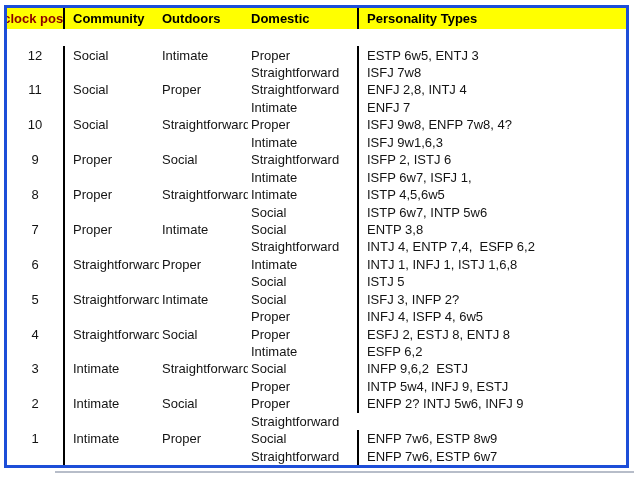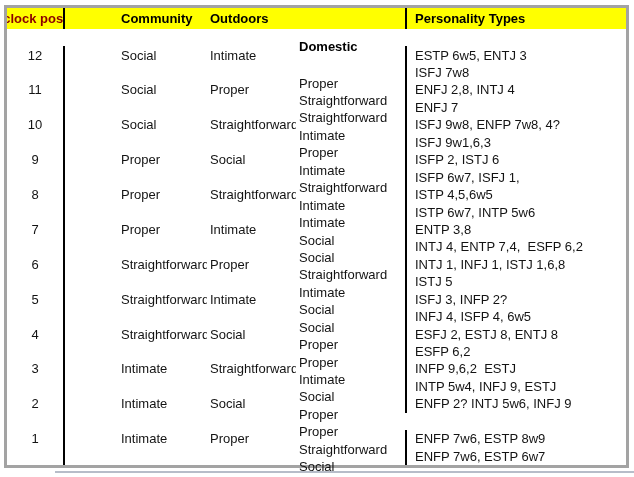--- a/index.html
+++ b/index.html
@@ -7,21 +7,21 @@
     width: 634px; height: 477px;
     background: #ffffff;
     font-family: "Liberation Sans", "DejaVu Sans", sans-serif;
     position: relative;
     overflow: hidden;
   }
   .sheet {
     position: absolute;
     left: 4px; top: 5px;
     width: 619px; height: 457px;
-    border: 3px solid #a3a3a3;
+    border: 3px solid #1d4ed8;
     background: #ffffff;
   }
   .hdr-row {
     display: flex;
     height: 21px;
     background: #FFFF00;
   }
   .row {
     display: flex;
     height: 17.44px;
@@ -31,23 +31,23 @@
     height: 100%;
     display: flex;
     align-items: center;
     white-space: pre;
     overflow: hidden;
     font-size: 13px;
     color: #131313;
     box-sizing: border-box;
   }
   .c-clock      { width: 58px; justify-content: center; border-right: 2px solid #000; }
-  .c-community  { width: 94px; padding-left: 8px; margin-left: 48px; }
+  .c-community  { width: 94px; padding-left: 8px; }
   .c-outdoors   { width: 89px; padding-left: 3px; }
-  .c-domestic   { width: 109px; padding-left: 3px; margin-top: 28px; }
+  .c-domestic   { width: 109px; padding-left: 3px; }
   .c-types      { flex: 1; border-left: 2px solid #000; padding-left: 8px; }
   .hdr-row .cell { font-weight: bold; font-size: 13px; color: #000000; }
   .hdr-row .c-clock { color: #8B0000; }
   .spacer-row { height: 17.4px; }
   .page-line {
     position: absolute;
     left: 55px; top: 471px;
     width: 579px; height: 2px;
     background: #b7bdc9;
   }

